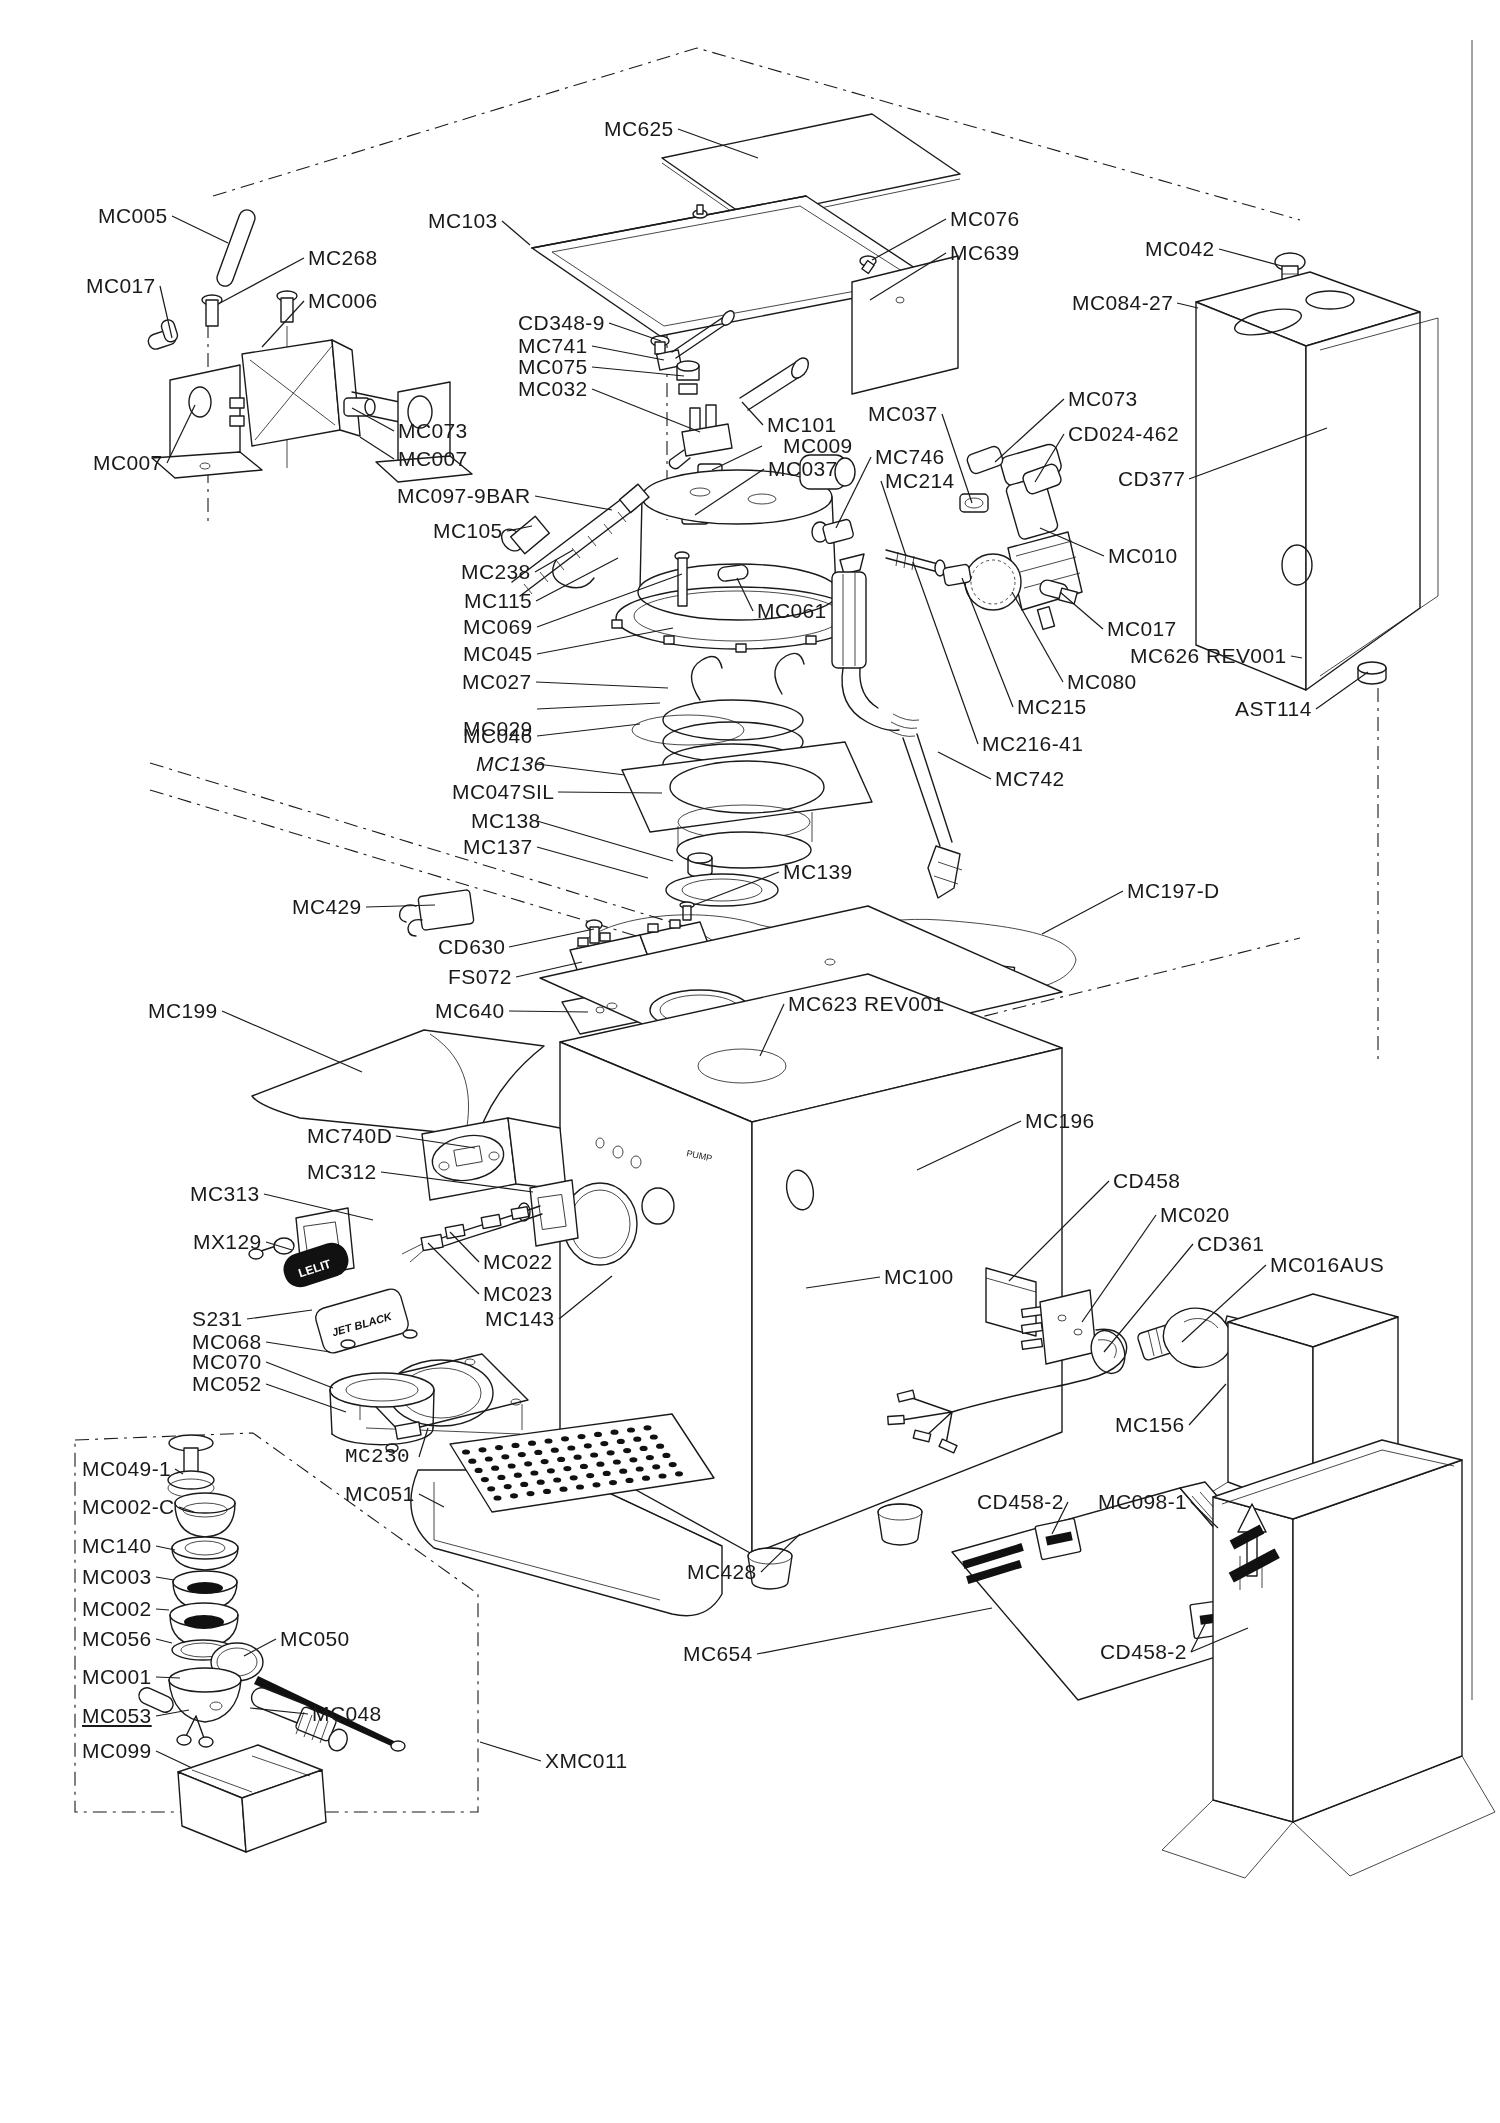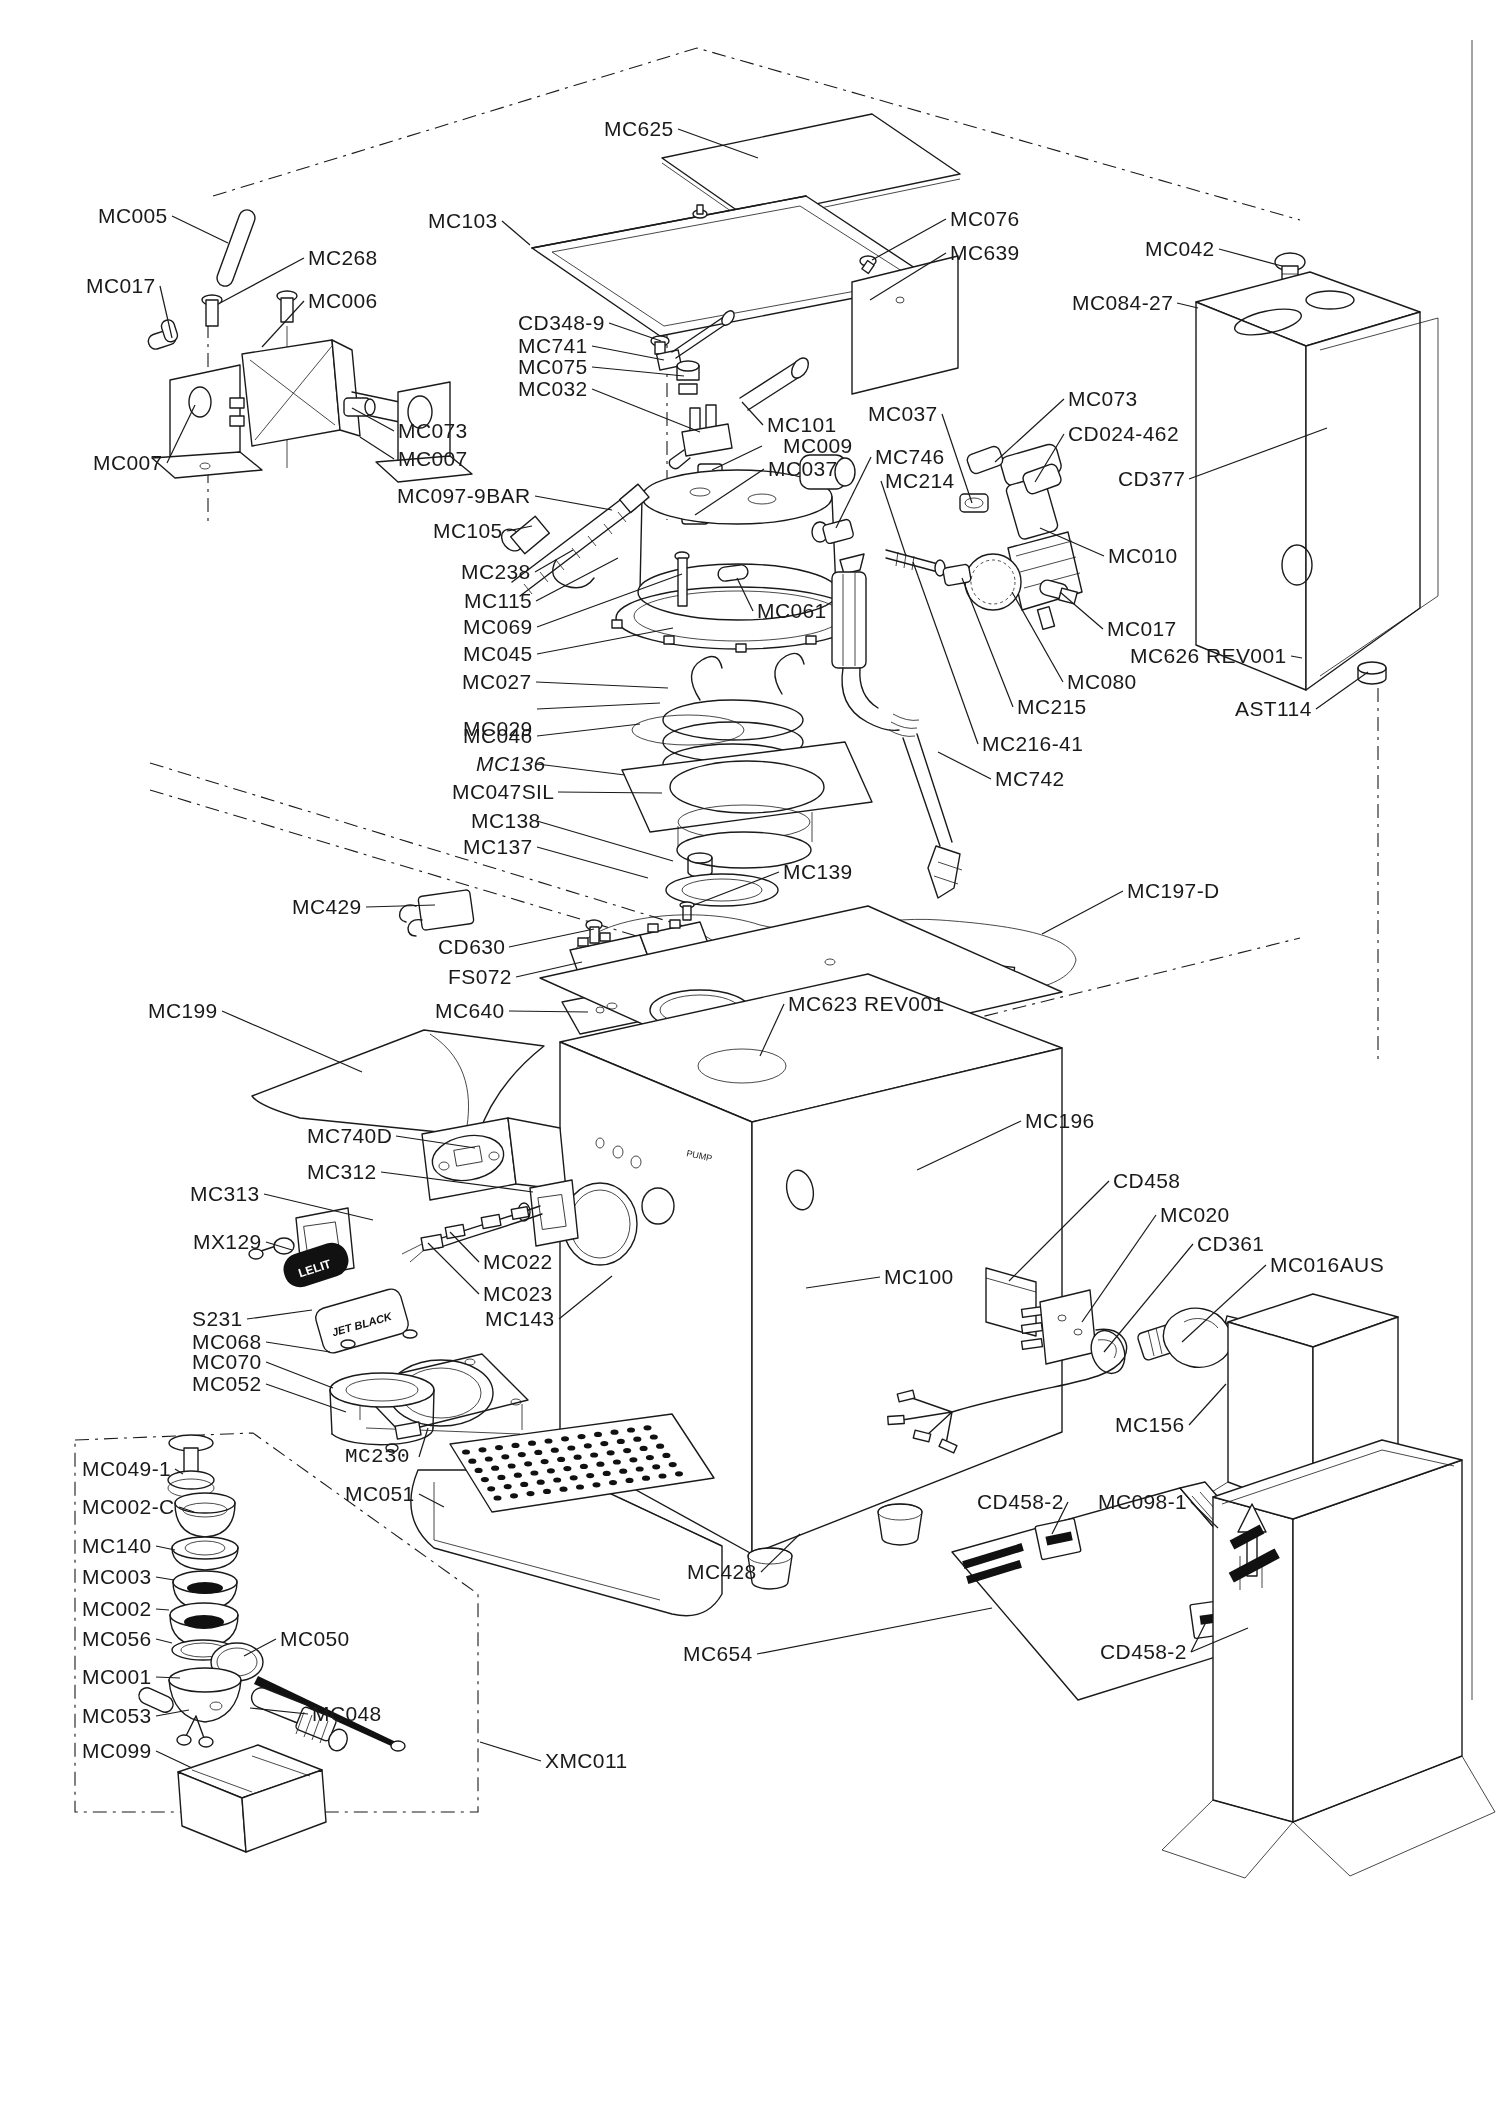--- a/index.html
+++ b/index.html
@@ -653,19 +653,19 @@
       <div class="label" style="left: 1100px; top: 1641px;">CD458-2</div>
       <div class="label" style="left: 683px; top: 1643px;">MC654</div>
       <div class="label" style="left: 82px; top: 1458px;">MC049-1</div>
       <div class="label" style="left: 82px; top: 1496px;">MC002-C</div>
       <div class="label" style="left: 82px; top: 1535px;">MC140</div>
       <div class="label" style="left: 82px; top: 1566px;">MC003</div>
       <div class="label" style="left: 82px; top: 1598px;">MC002</div>
       <div class="label" style="left: 82px; top: 1628px;">MC056</div>
       <div class="label" style="left: 280px; top: 1628px;">MC050</div>
       <div class="label" style="left: 82px; top: 1666px;">MC001</div>
-      <div class="label" style="left: 82px; top: 1705px;">MC053</div>
+      <div class="label" style="left: 82px; top: 1705px; text-decoration: underline;">MC053</div>
       <div class="label" style="left: 312px; top: 1703px;">MC048</div>
       <div class="label" style="left: 82px; top: 1740px;">MC099</div>
       <div class="label" style="left: 545px; top: 1750px; text-align: right;">XMC011</div>
     </div>
 
 </div>
 
 </body></html>

